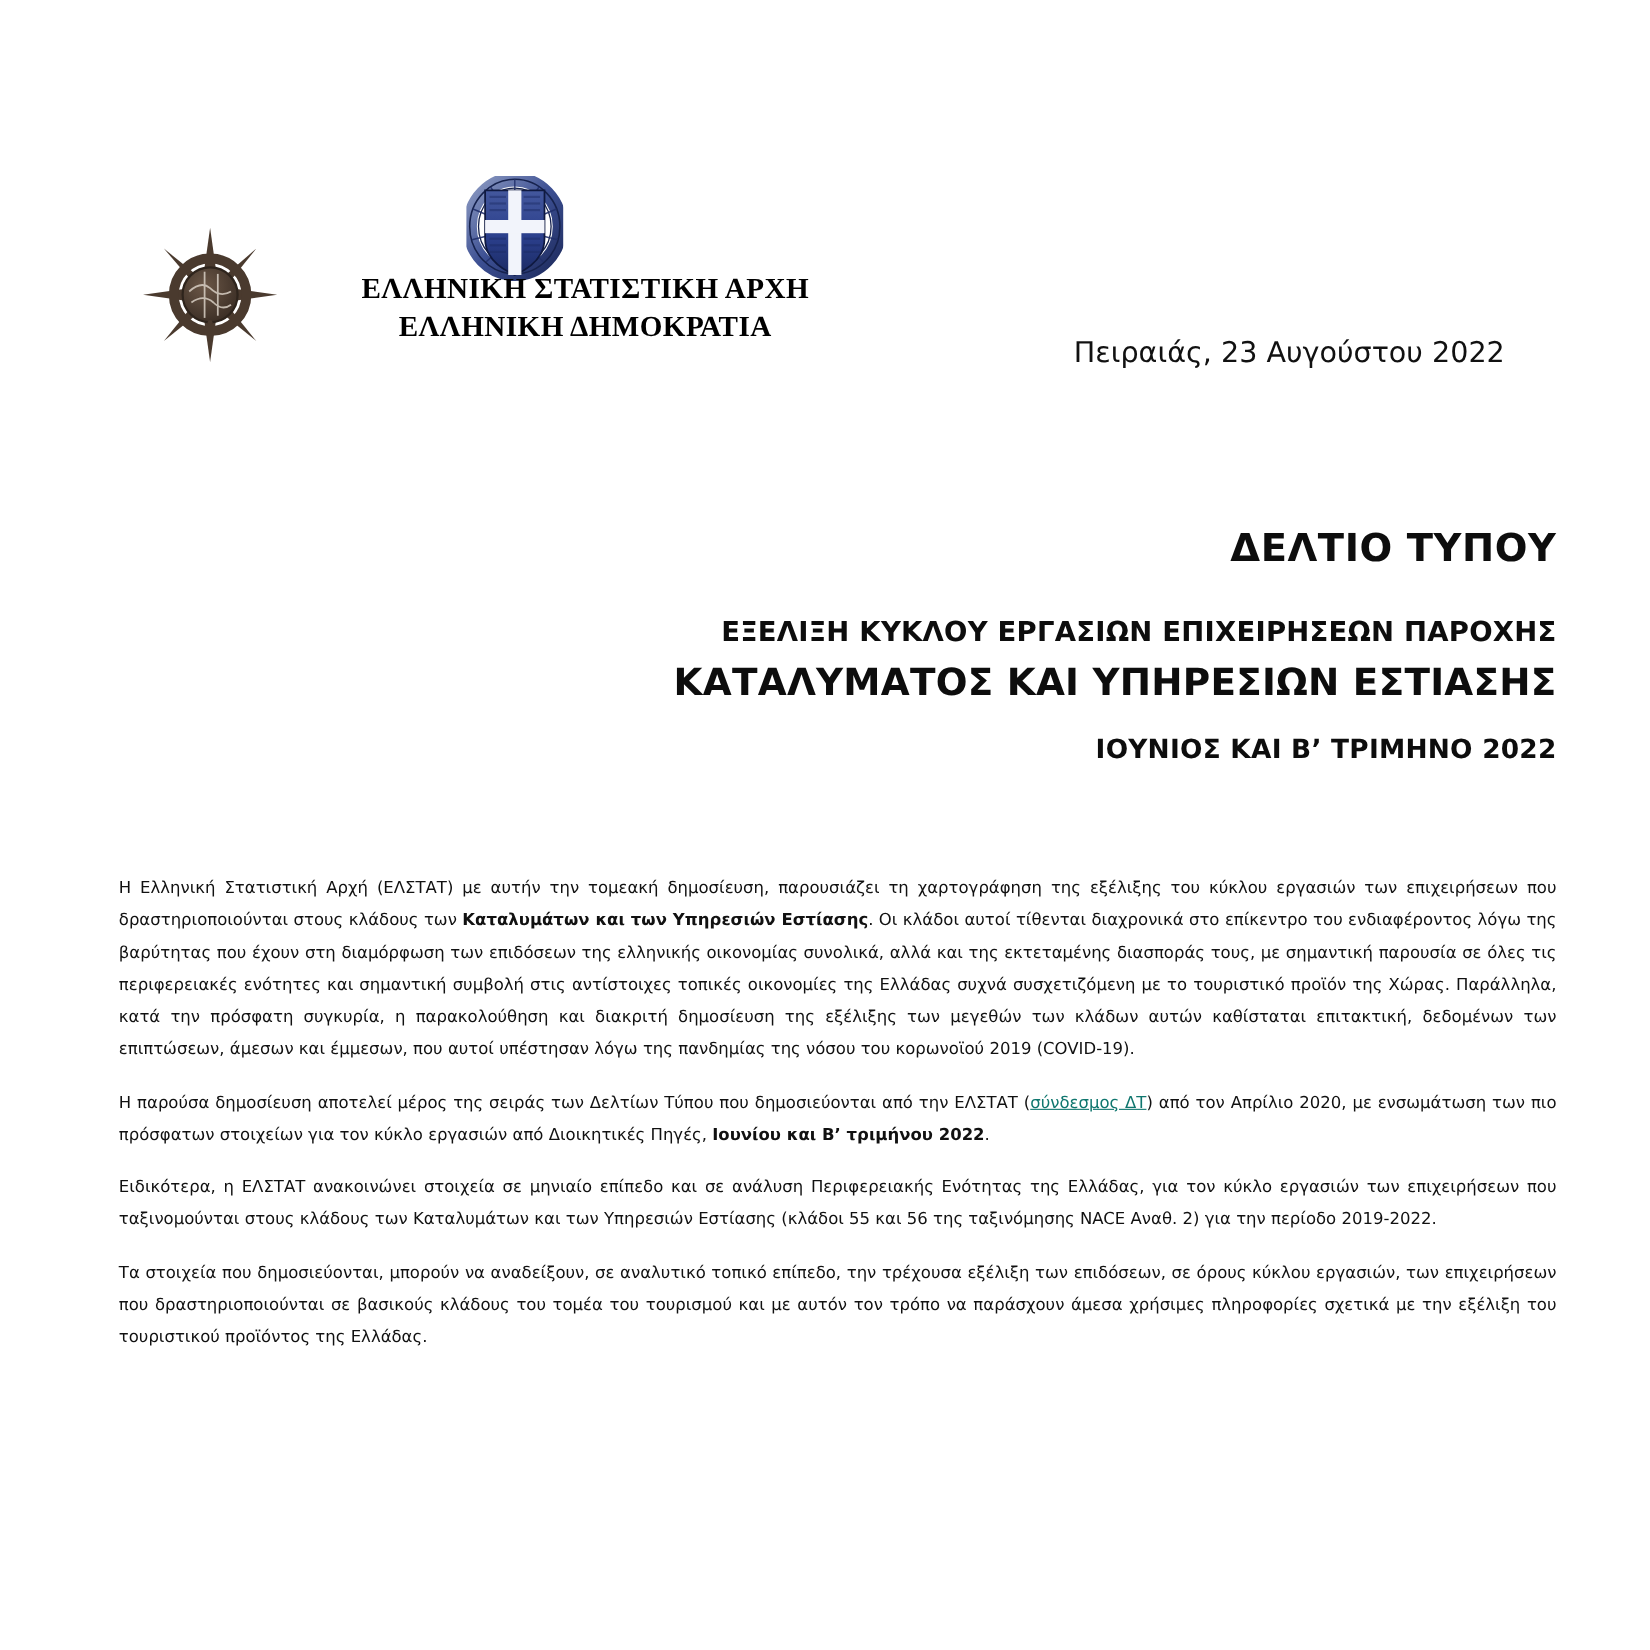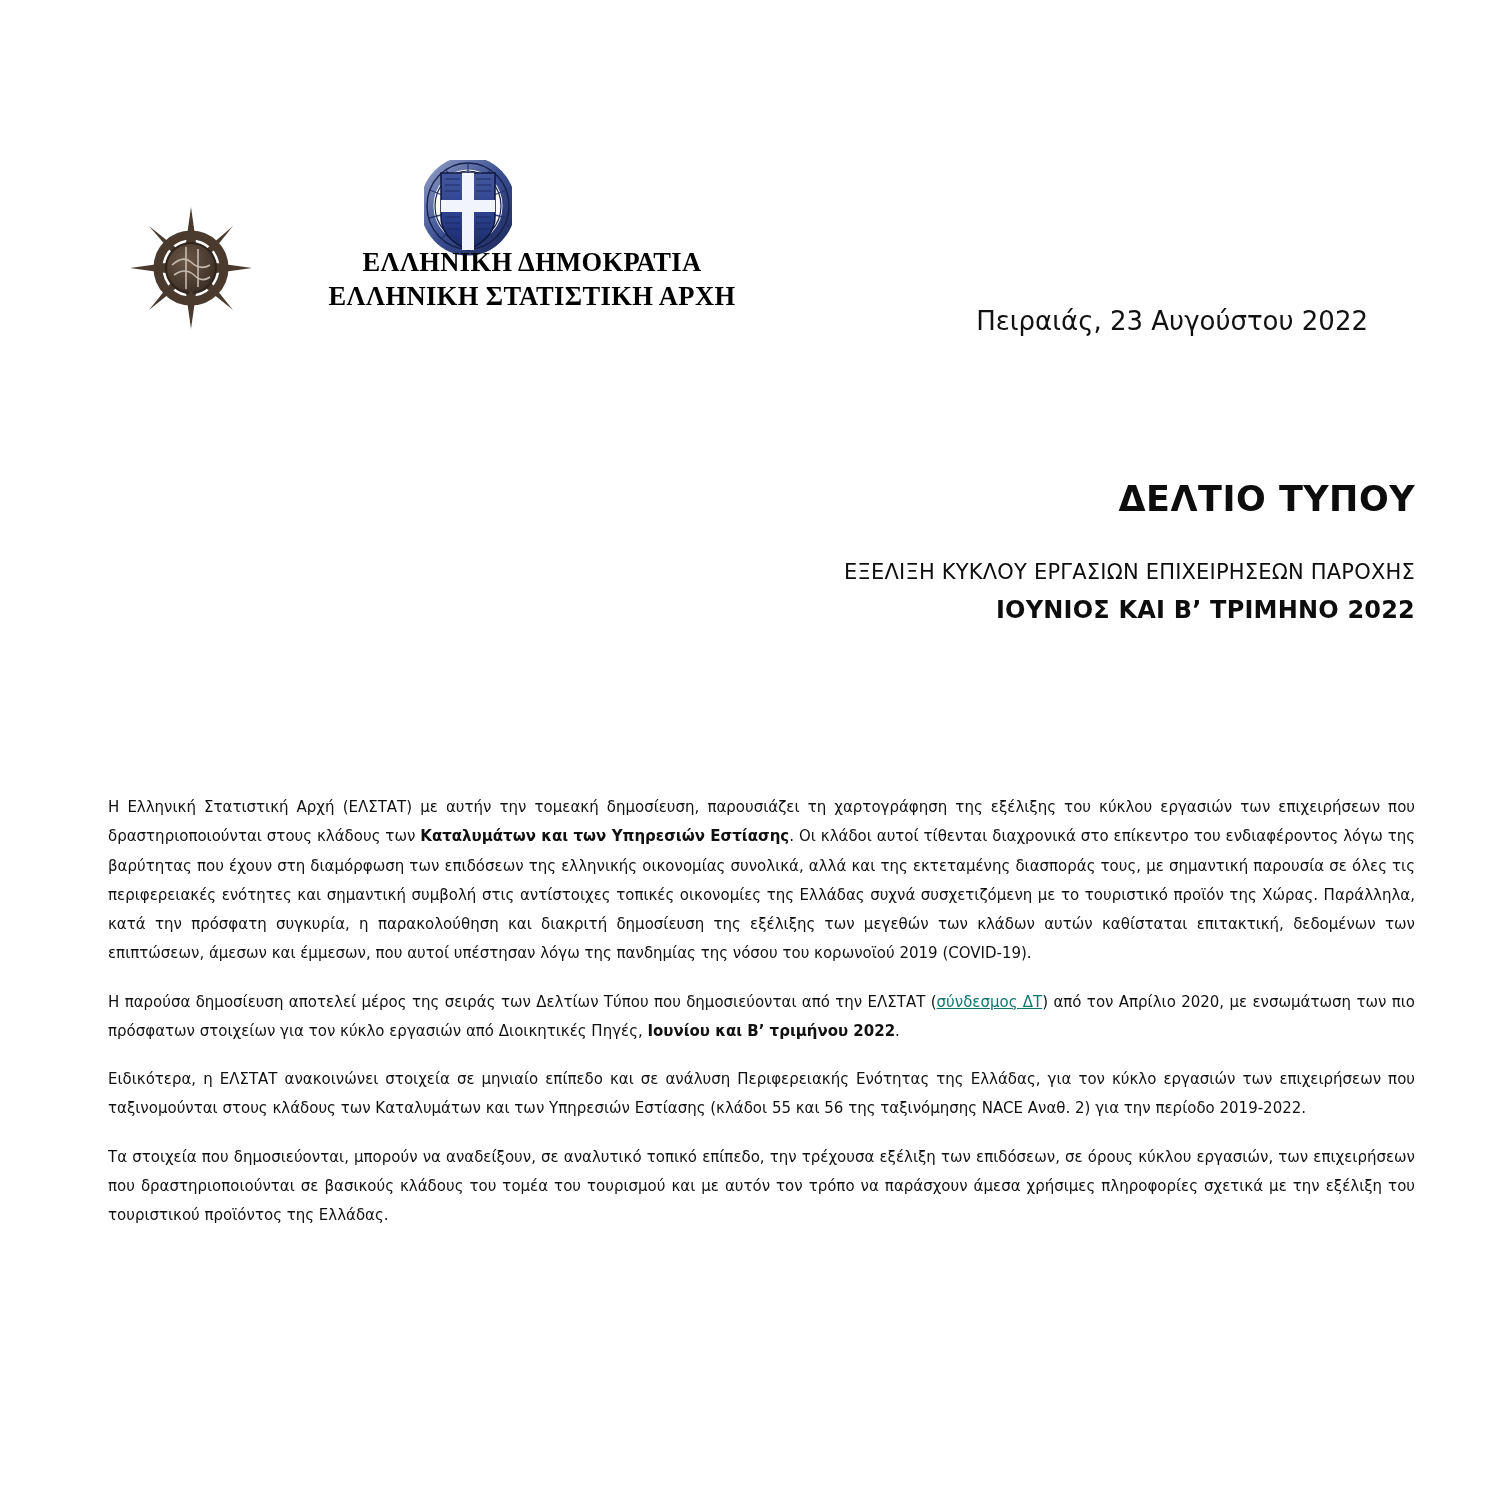--- a/index.html
+++ b/index.html
@@ -75,22 +75,22 @@
     text-align: right;
   }
   .doc-title {
     font-size: 35px;
     font-weight: bold;
     letter-spacing: 0.5px;
     margin: 0 0 40px 0;
     line-height: 1.1;
   }
   .subtitle-1 {
-    font-size: 21px;
-    font-weight: normal;
+    font-size: 25px;
+    font-weight: bold;
     letter-spacing: 0.2px;
     margin: 0 0 10px 0;
     line-height: 1.25;
   }
   .subtitle-2 {
     font-size: 34px;
     font-weight: bold;
     letter-spacing: 0.2px;
     margin: 0 0 24px 0;
     line-height: 1.25;
@@ -211,30 +211,31 @@
         <rect x="21" y="62" width="15" height="2"></rect>
         <rect x="21" y="68" width="15" height="2"></rect>
         <rect x="52" y="56" width="15" height="2"></rect>
         <rect x="52" y="62" width="15" height="2"></rect>
         <rect x="52" y="68" width="15" height="2"></rect>
       </g>
     </svg>
   </div>
 
   <div class="org-names">
+    <div>ΕΛΛΗΝΙΚΗ ΣΤΑΤΙΣΤΙΚΗ ΑΡΧΗ</div>
     <div>ΕΛΛΗΝΙΚΗ ΔΗΜΟΚΡΑΤΙΑ</div>
-    <div>ΕΛΛΗΝΙΚΗ ΣΤΑΤΙΣΤΙΚΗ ΑΡΧΗ</div>
   </div>
 
   <div class="date-line">Πειραιάς, 23 Αυγούστου 2022</div>
 </div>
 
 <div class="title-block">
   <h1 class="doc-title">ΔΕΛΤΙΟ ΤΥΠΟΥ</h1>
   <h2 class="subtitle-1">ΕΞΕΛΙΞΗ ΚΥΚΛΟΥ ΕΡΓΑΣΙΩΝ ΕΠΙΧΕΙΡΗΣΕΩΝ ΠΑΡΟΧΗΣ</h2>
+  <h2 class="subtitle-2">ΚΑΤΑΛΥΜΑΤΟΣ ΚΑΙ ΥΠΗΡΕΣΙΩΝ ΕΣΤΙΑΣΗΣ</h2>
   <h3 class="subtitle-3">ΙΟΥΝΙΟΣ ΚΑΙ Β’ ΤΡΙΜΗΝΟ 2022</h3>
 </div>
 
 <div class="body-text">
 
   <p><span>Η Ελληνική Στατιστική Αρχή (ΕΛΣΤΑΤ) με αυτήν την τομεακή δημοσίευση, παρουσιάζει τη χαρτογράφηση της εξέλιξης του κύκλου εργασιών των επιχειρήσεων που δραστηριοποιούνται στους κλάδους των </span><span class="bold">Καταλυμάτων και των Υπηρεσιών Εστίασης</span><span>. Οι κλάδοι αυτοί τίθενται διαχρονικά στο επίκεντρο του ενδιαφέροντος λόγω της βαρύτητας που έχουν στη διαμόρφωση των επιδόσεων της ελληνικής οικονομίας συνολικά, αλλά και της εκτεταμένης διασποράς τους, με σημαντική παρουσία σε όλες τις περιφερειακές ενότητες και σημαντική συμβολή στις αντίστοιχες τοπικές οικονομίες της Ελλάδας συχνά συσχετιζόμενη με το τουριστικό προϊόν της Χώρας. Παράλληλα, κατά την πρόσφατη συγκυρία, η παρακολούθηση και διακριτή δημοσίευση της εξέλιξης των μεγεθών των κλάδων αυτών καθίσταται επιτακτική, δεδομένων των επιπτώσεων, άμεσων και έμμεσων, που αυτοί υπέστησαν λόγω της πανδημίας της νόσου του κορωνοϊού 2019 (COVID-19).</span></p>
 
   <p><span>Η παρούσα δημοσίευση αποτελεί μέρος της σειράς των Δελτίων Τύπου που δημοσιεύονται από την ΕΛΣΤΑΤ (</span><a href="#" class="doclink">σύνδεσμος ΔΤ</a><span>) από τον Απρίλιο 2020, με ενσωμάτωση των πιο πρόσφατων στοιχείων για τον κύκλο εργασιών από Διοικητικές Πηγές, </span><span class="bold">Ιουνίου και Β’ τριμήνου 2022</span><span>.</span></p>
 
   <p>Ειδικότερα, η ΕΛΣΤΑΤ ανακοινώνει στοιχεία σε μηνιαίο επίπεδο και σε ανάλυση Περιφερειακής Ενότητας της Ελλάδας, για τον κύκλο εργασιών των επιχειρήσεων που ταξινομούνται στους κλάδους των Καταλυμάτων και των Υπηρεσιών Εστίασης (κλάδοι 55 και 56 της ταξινόμησης NACE Αναθ. 2) για την περίοδο 2019-2022.</p>

